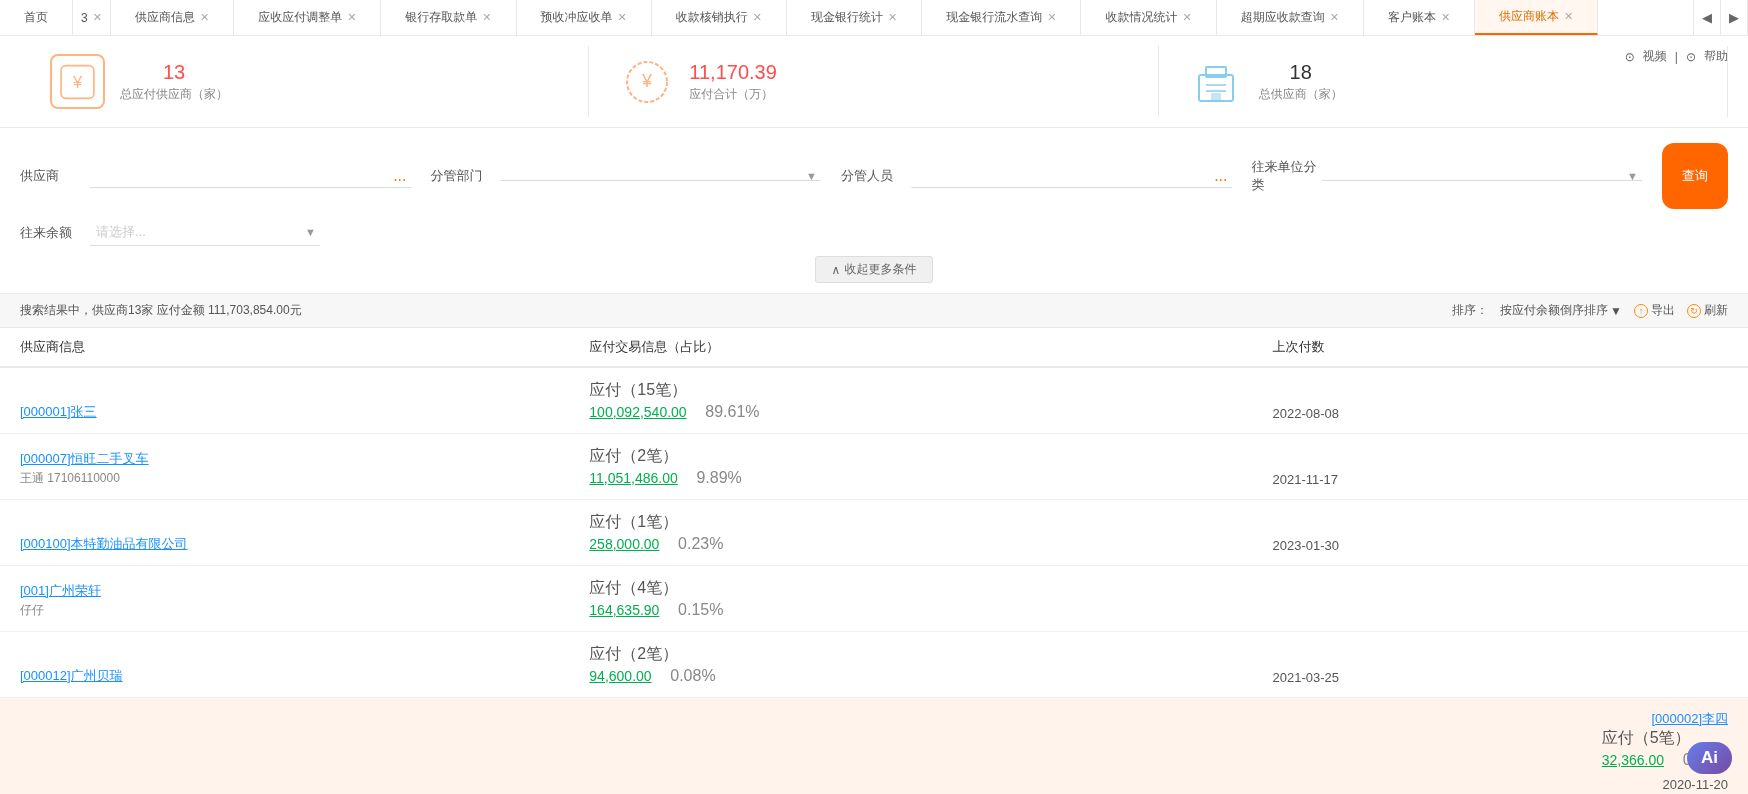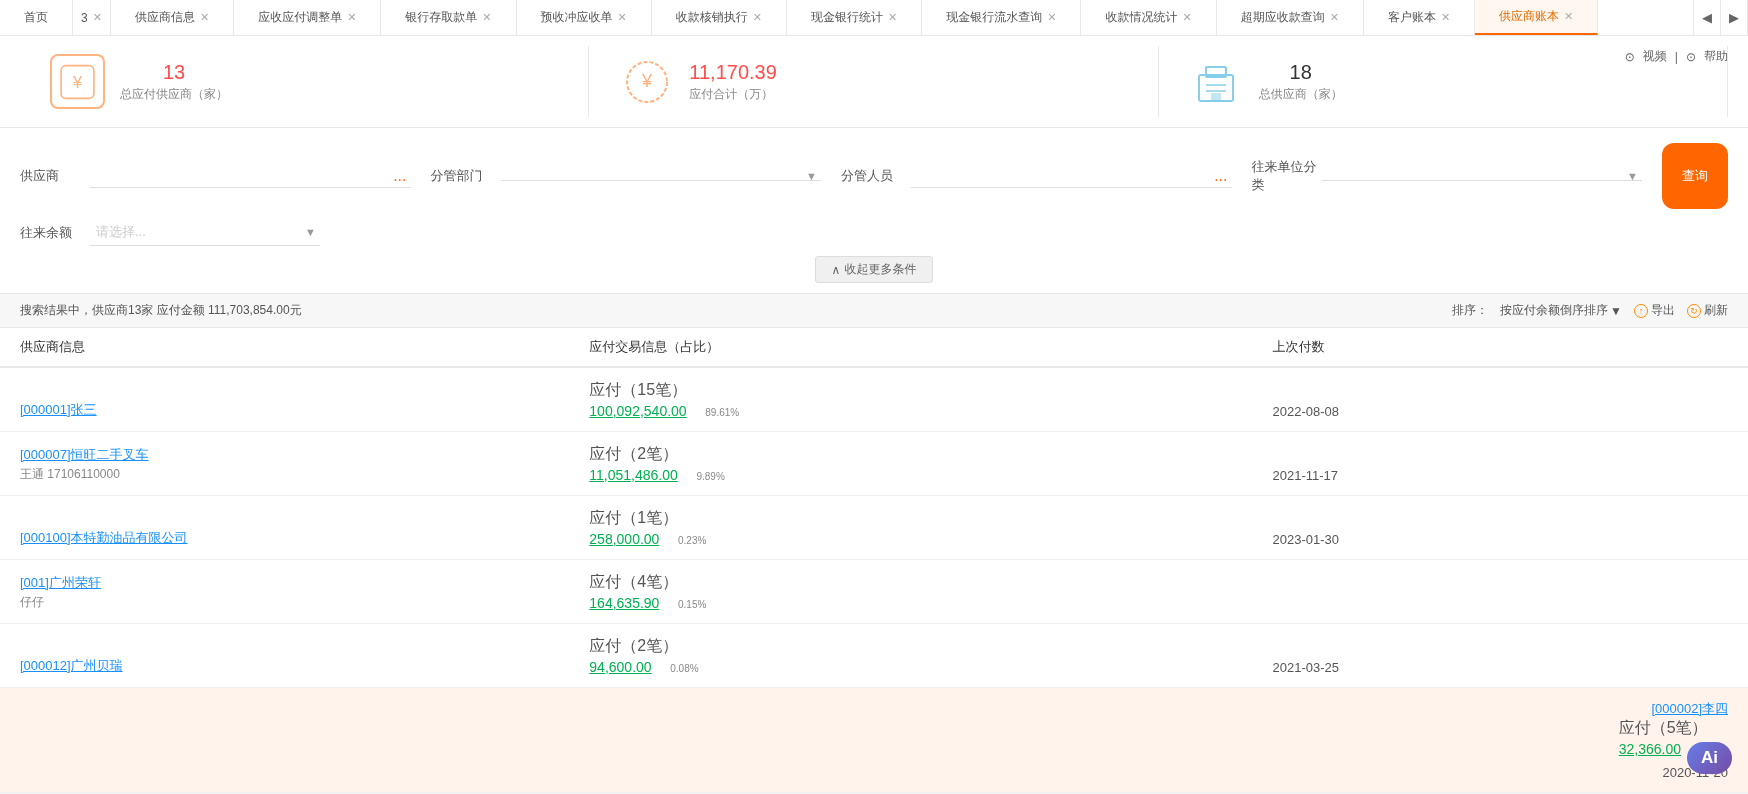--- a/index.html
+++ b/index.html
@@ -262,21 +262,21 @@
     .transaction-amount {
       font-size: 14px;
       color: #00b050;
       font-weight: 500;
       text-decoration: underline;
       cursor: pointer;
     }
     .transaction-pct {
       display: inline-block;
       margin-left: 15px;
-      font-size: 10px;
+      font-size: 16px;
       color: #888;
     }
     .last-pay-date {
       font-size: 13px;
       color: #555;
       margin-top: 8px;
     }
 
     
     .table-scroll {

